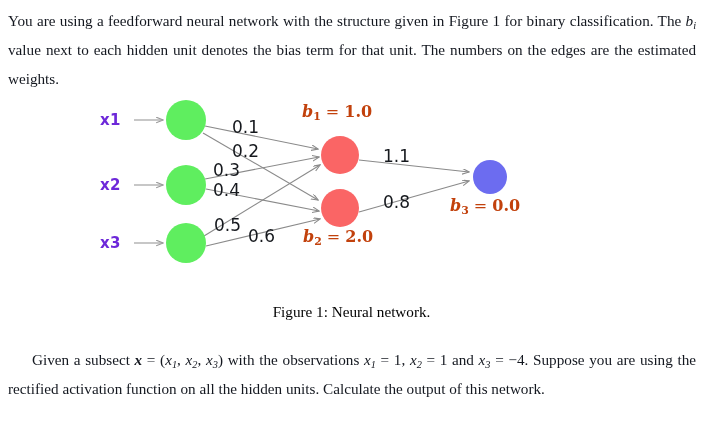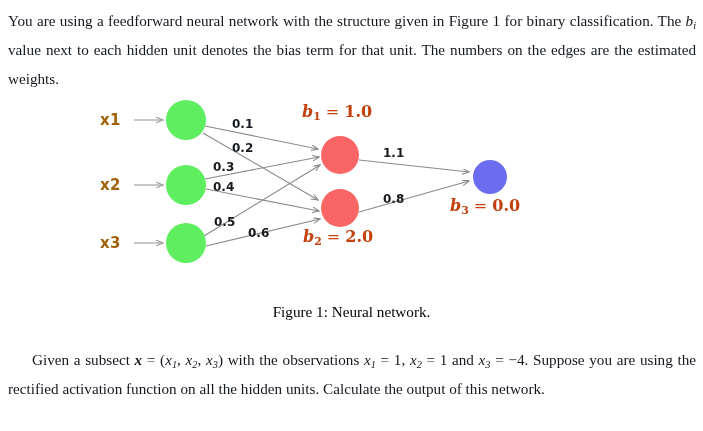--- a/index.html
+++ b/index.html
@@ -81,29 +81,29 @@
     position: absolute;
     left: 0;
     top: 0;
   }
 
   .node-label {
     position: absolute;
     font-family: "DejaVu Sans", sans-serif;
     font-size: 15px;
     font-weight: 600;
-    color: #a16207;
+    color: #6d28d9;
     letter-spacing: 0.2px;
   }
 
   .weight-label {
     position: absolute;
     font-family: "DejaVu Sans", sans-serif;
-    font-size: 12px;
-    font-weight: 700;
+    font-size: 17px;
+    font-weight: 400;
     color: #15181d;
     white-space: nowrap;
   }
 
   .bias-label {
     position: absolute;
     font-family: "DejaVu Serif", serif;
     font-size: 16px;
     font-weight: bold;
     color: #c2410c;

